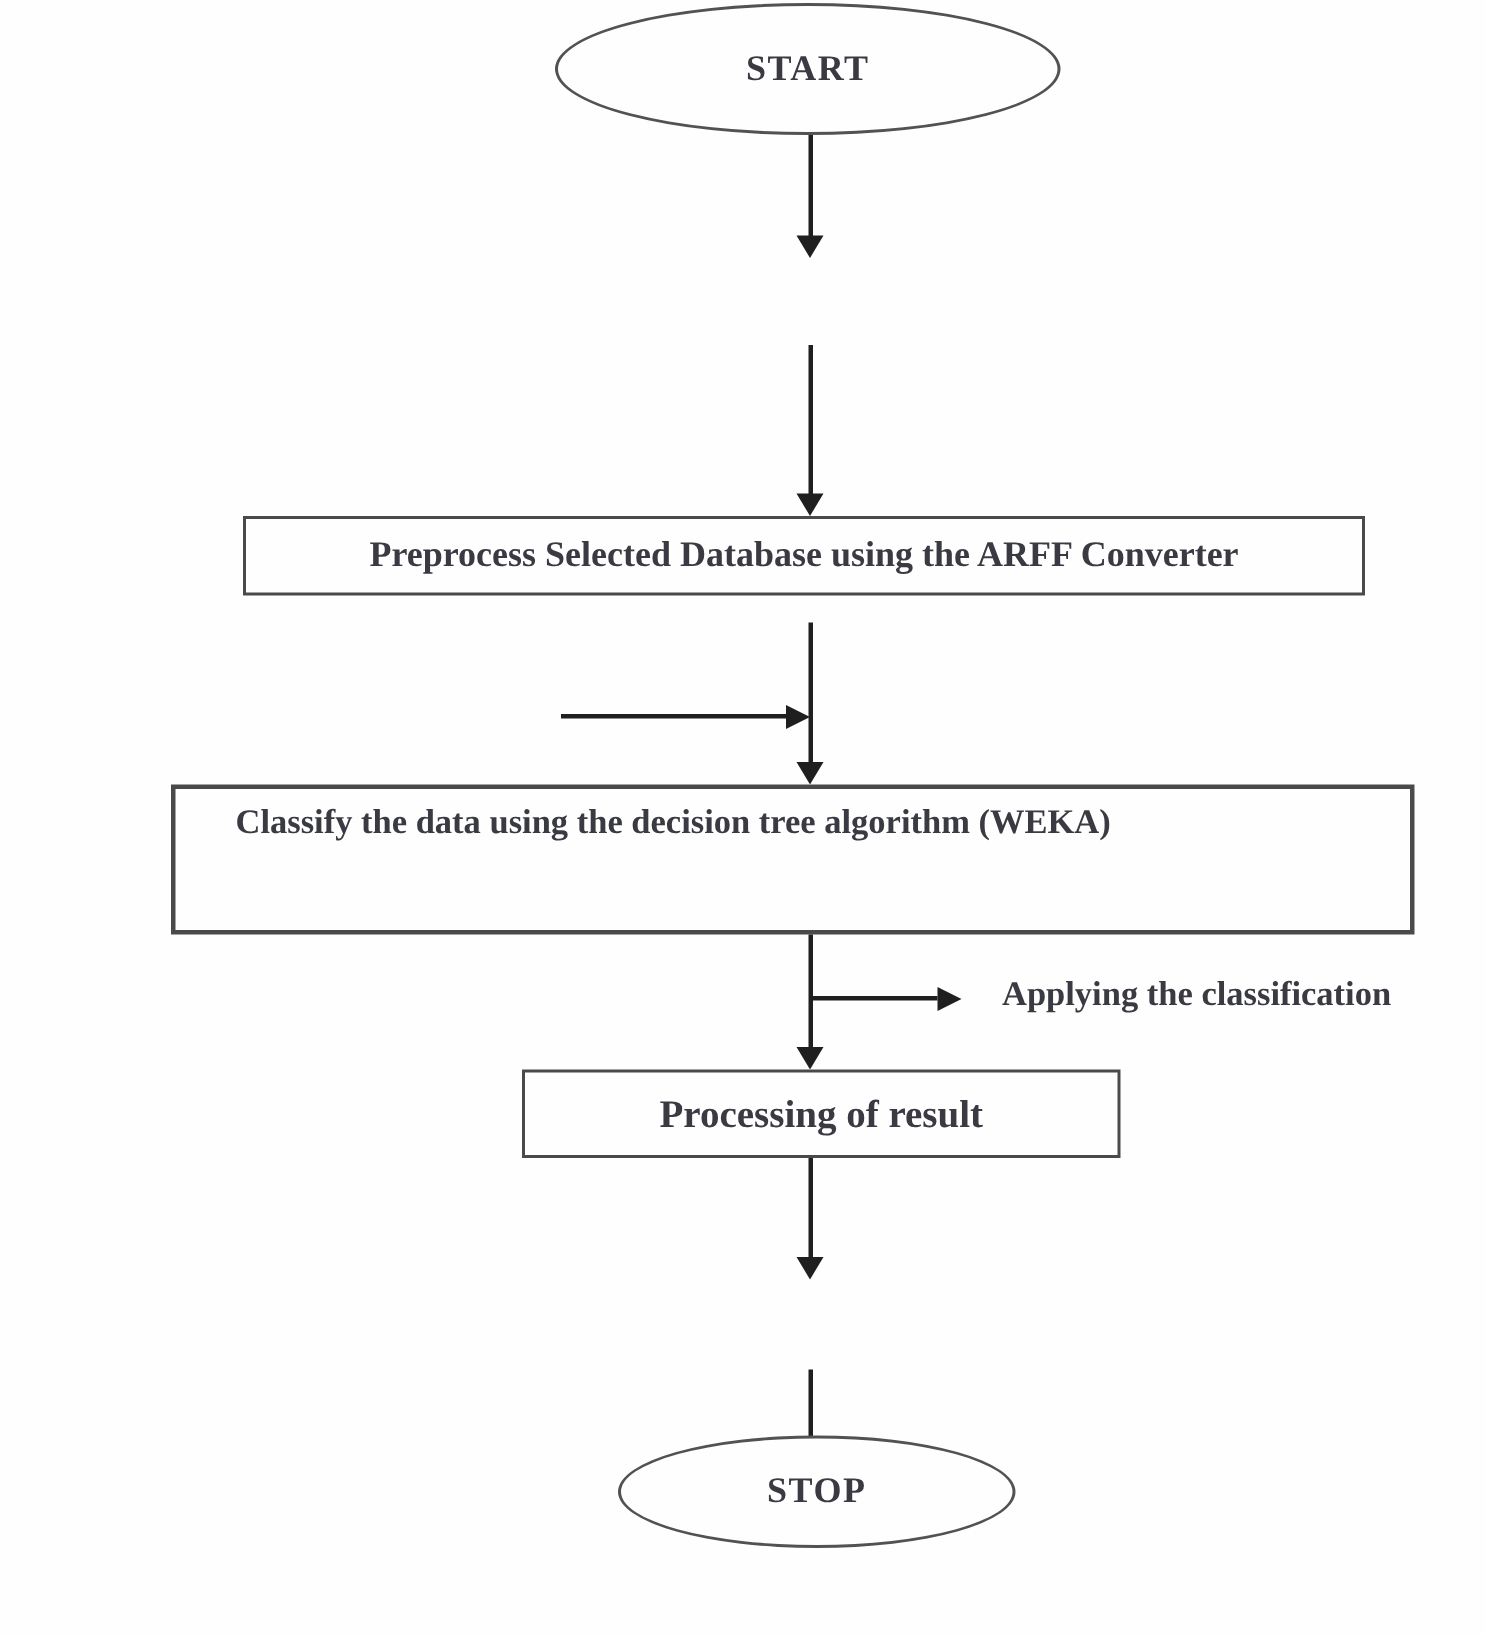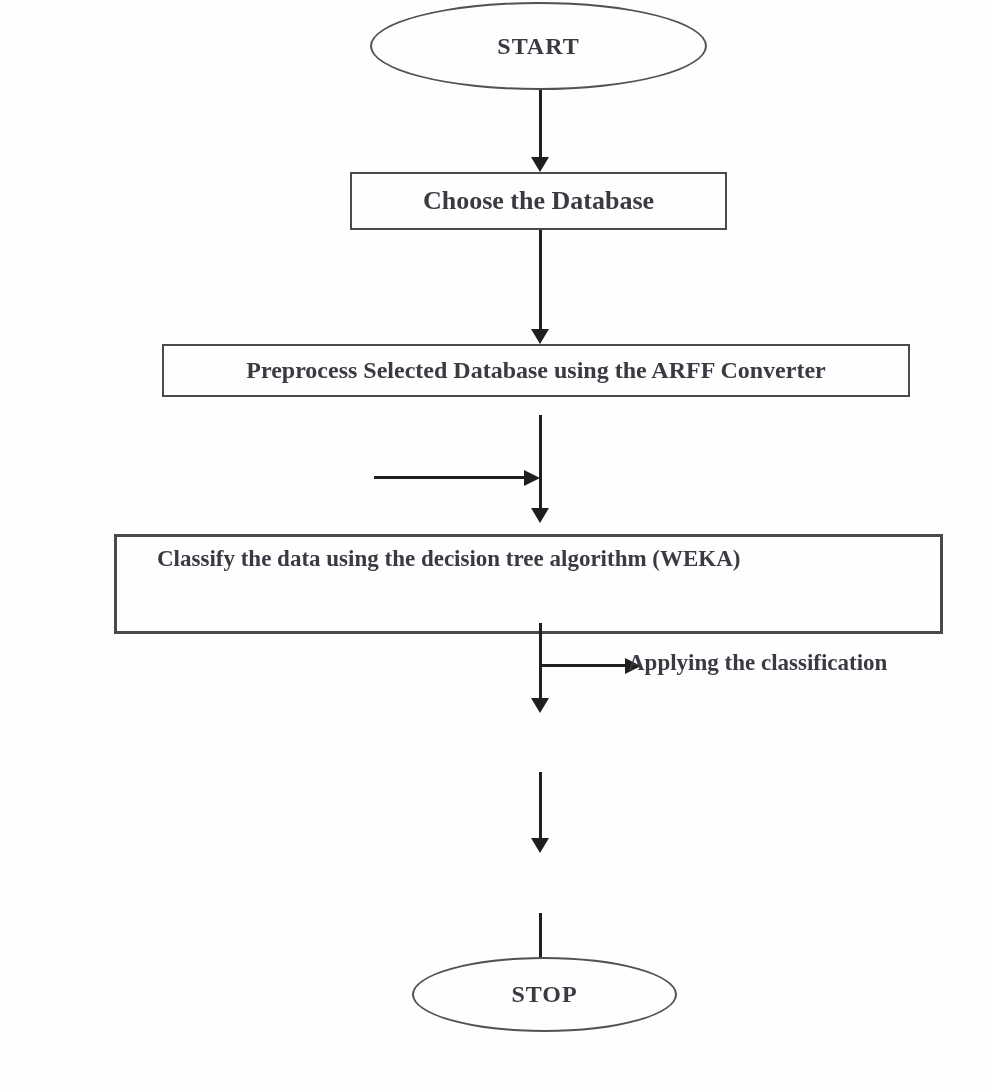--- a/index.html
+++ b/index.html
@@ -36,21 +36,21 @@
   }
   .rect {
     border: 2px solid #4a4a4a;
   }
   #node-start     { left: 370px; top: 2px;   width: 337px; height: 88px; }
   #node-choose    { left: 350px; top: 172px; width: 377px; height: 58px; font-size: 26px; }
   #node-preprocess{ left: 162px; top: 344px; width: 748px; height: 53px; font-size: 24px; }
   #node-classify  { left: 114px; top: 523px; width: 829px; height: 100px;
                     border-width: 3px; font-size: 23px;
                     align-items: flex-start; justify-content: flex-start;
-                    padding: 9px 0 0 40px; margin-top: 11px; }
+                    padding: 9px 0 0 40px; }
   #node-processing{ left: 348px; top: 713px; width: 399px; height: 59px; font-size: 26px; }
   #node-decision  { left: 317px; top: 853px; width: 450px; height: 60px; font-size: 25px; }
   #node-stop      { left: 412px; top: 957px; width: 265px; height: 75px; }
 
   
   .vline, .hline {
     position: absolute;
     background: #1f1f1f;
   }
   .vline { width: 3px; }
@@ -91,37 +91,34 @@
 
   
   .edge-label {
     position: absolute;
     font-weight: bold;
     font-size: 23px;
     white-space: nowrap;
     color: #3a3a42;
   }
   #label-arff     { left: 10px;  top: 463px; }
-  #label-applying { left: 628px; top: 650px; }
+  #label-applying { left: 668px; top: 650px; }
 </style>
 </head>
 <body>
 
 <div id="canvas">
 
   <div class="node ellipse" id="node-start">
     <span>START</span>
   </div>
 
   <div class="vline" id="line-start-choose"></div>
   <div class="head-down" id="head-start-choose"></div>
 
-  <div class="node rect" id="node-choose">
-    <span>Choose the Database</span>
-  </div>
 
   <div class="vline" id="line-choose-preprocess"></div>
   <div class="head-down" id="head-choose-preprocess"></div>
 
   <div class="node rect" id="node-preprocess">
     <span>Preprocess Selected Database using the ARFF Converter</span>
   </div>
 
   <div class="vline" id="line-preprocess-classify"></div>
   <div class="head-down" id="head-preprocess-classify"></div>
@@ -132,20 +129,23 @@
   <div class="node rect" id="node-classify">
     <span>Classify the data using the decision tree algorithm (WEKA)</span>
   </div>
 
   <div class="vline" id="line-classify-processing"></div>
   <div class="head-down" id="head-classify-processing"></div>
   <div class="hline" id="line-applying"></div>
   <div class="head-right" id="head-applying"></div>
   <div class="edge-label" id="label-applying">Applying the classification</div>
 
+  <div class="node rect" id="node-processing">
+    <span>Processing of result</span>
+  </div>
 
   <div class="vline" id="line-processing-decision"></div>
   <div class="head-down" id="head-processing-decision"></div>
 
 
   <div class="vline" id="line-decision-stop"></div>
   <div class="head-down" id="head-decision-stop"></div>
 
   <div class="node ellipse" id="node-stop">
     <span>STOP</span>

